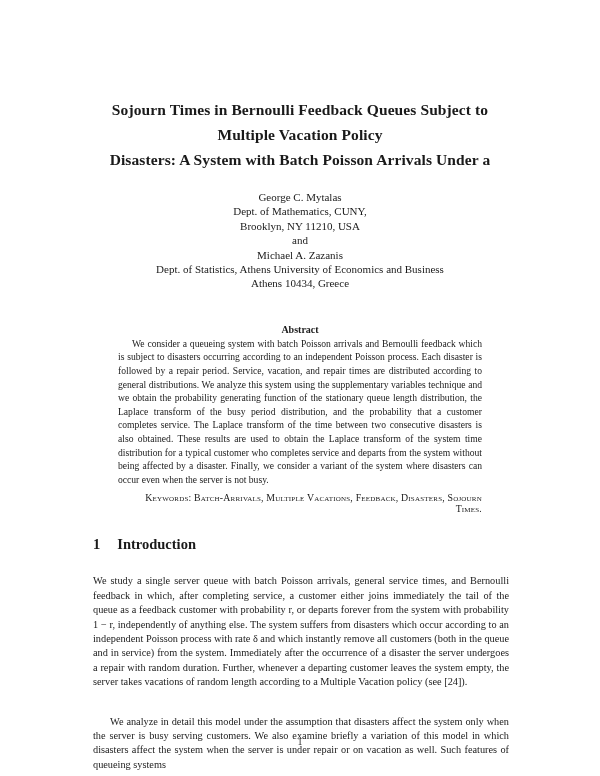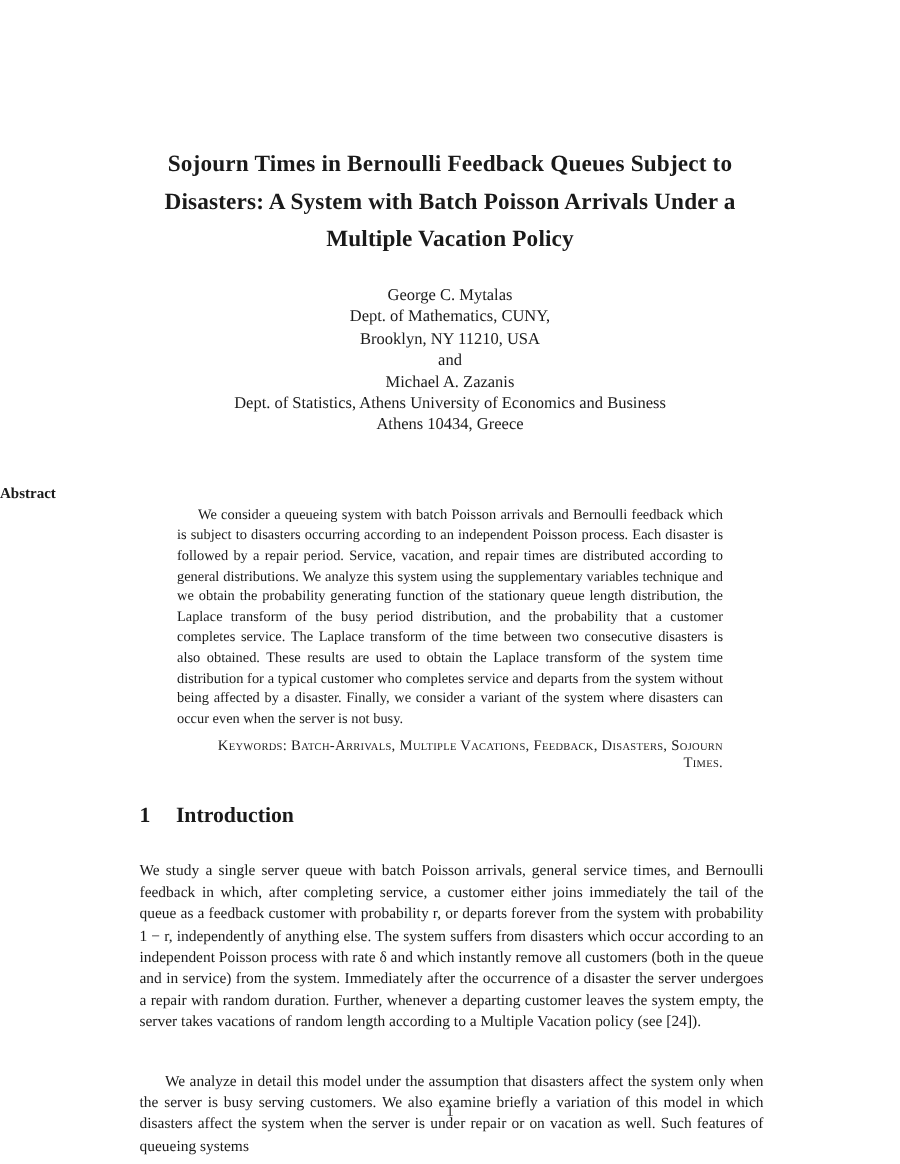--- a/index.html
+++ b/index.html
@@ -22,21 +22,21 @@
     letter-spacing: 0.1px;
   }
   .authors {
     margin-top: 18px;
     text-align: center;
     font-size: 11px;
     line-height: 14.4px;
   }
   .abstract-heading {
     margin-top: 33px;
-    text-align: left;
+    text-align: center;
     font-weight: bold;
     font-size: 10px;
   }
   .abstract-body {
     margin: 2px auto 0 auto;
     width: 364px;
     font-size: 9.6px;
     line-height: 13.6px;
     text-align: justify;
     text-indent: 14px;
@@ -75,22 +75,22 @@
     color: #333;
   }
 </style>
 </head>
 <body>
 
 <div class="page">
 
   <div class="title">
     <div>Sojourn Times in Bernoulli Feedback Queues Subject to</div>
+    <div>Multiple Vacation Policy</div>
     <div>Disasters: A System with Batch Poisson Arrivals Under a</div>
-    <div>Multiple Vacation Policy</div>
   </div>
 
   <div class="authors">
     <div>George C. Mytalas</div>
     <div>Dept. of Mathematics, CUNY,</div>
     <div>Brooklyn, NY 11210, USA</div>
     <div>and</div>
     <div>Michael A. Zazanis</div>
     <div>Dept. of Statistics, Athens University of Economics and Business</div>
     <div>Athens 10434, Greece</div>

